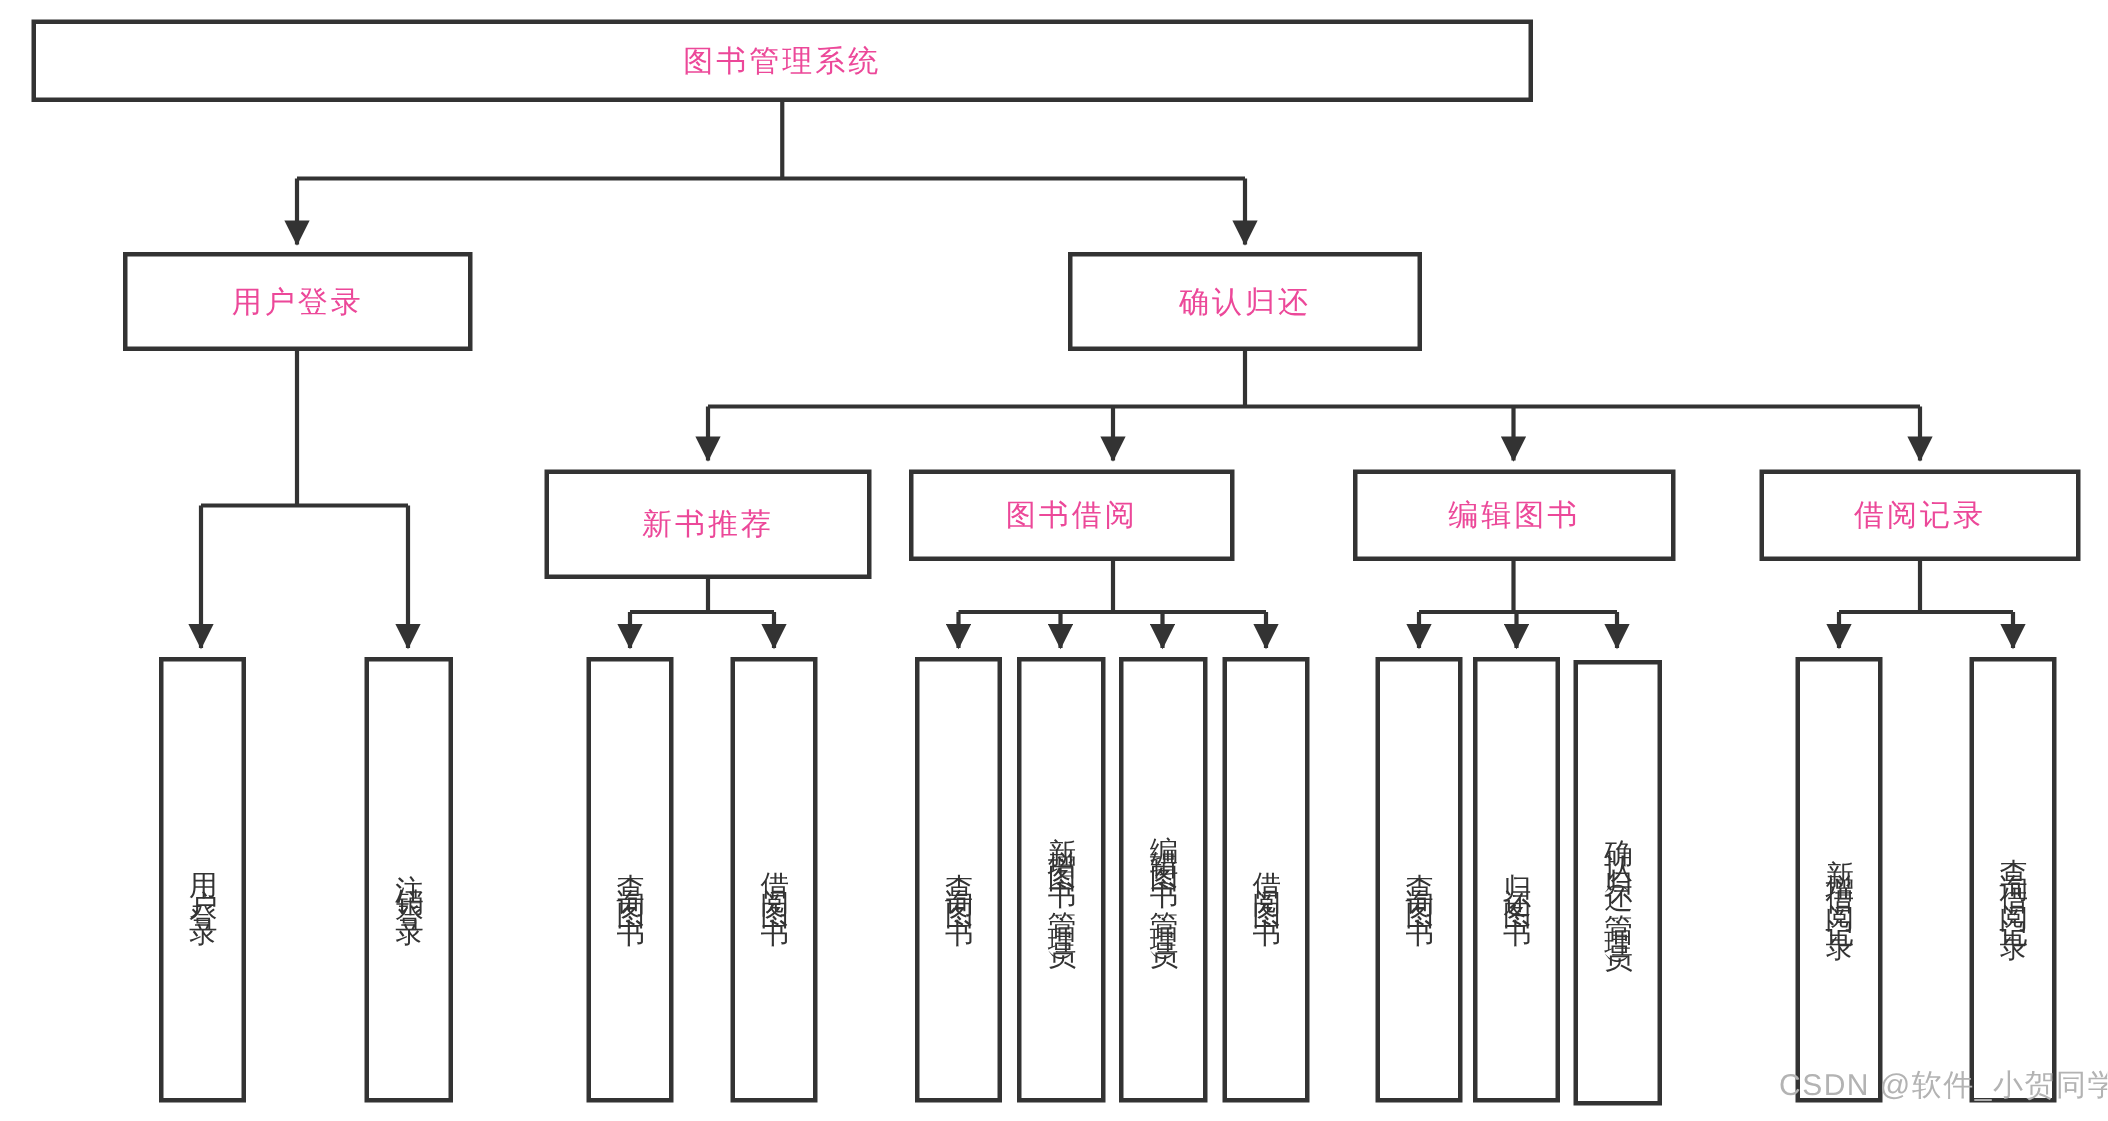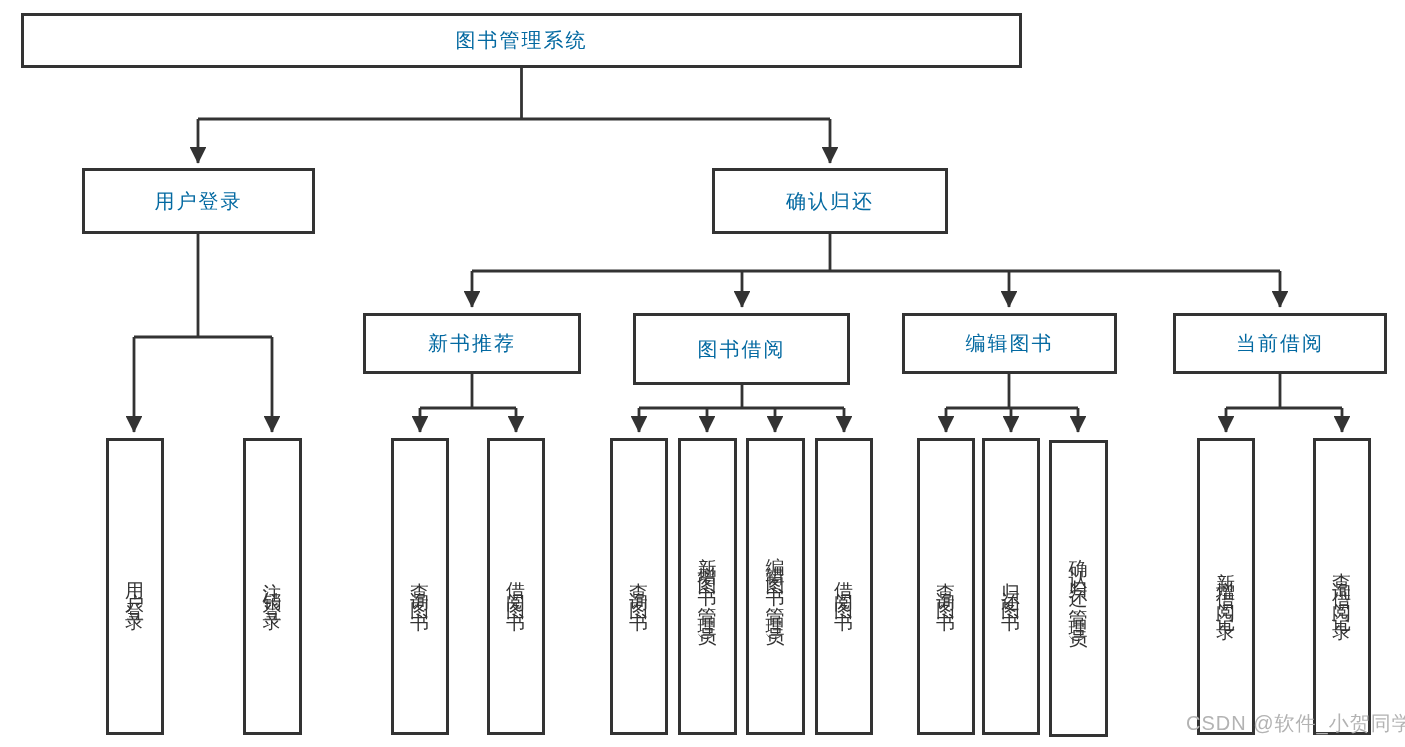--- a/index.html
+++ b/index.html
@@ -12,21 +12,21 @@
     overflow:hidden;
   }
   .wires{position:absolute;left:0;top:0;width:1405px;height:747px;}
   .node{
     position:absolute;
     box-sizing:border-box;
     background:#ffffff;
     border:3px solid #333333;
     display:flex;align-items:center;justify-content:center;
     font-size:20px;letter-spacing:2px;
-    color:#0369a1;
+    color:#ec4899;
     white-space:nowrap;
   }
   .vnode{
     position:absolute;
     box-sizing:border-box;
     background:#ffffff;
     border:3px solid #333333;
     display:flex;align-items:center;justify-content:center;
     writing-mode:vertical-rl;
     text-orientation:mixed;
@@ -96,24 +96,24 @@
       <path d="M1226,408 V432" marker-end="url(#arw)"></path>
       <path d="M1342,408 V432" marker-end="url(#arw)"></path>
     </g>
   </svg>
 
   <div class="node" style="left:21px;top:13px;width:1001px;height:55px;">图书管理系统</div>
 
   <div class="node" style="left:82px;top:168px;width:233px;height:66px;">用户登录</div>
   <div class="node" style="left:712px;top:168px;width:236px;height:66px;">确认归还</div>
 
-  <div class="node" style="left:363px;top:313px;width:218px;height:61px;">新书推荐</div>
-  <div class="node" style="left:633px;top:313px;width:217px;height:72px;">图书借阅</div>
+  <div class="node" style="left:363px;top:313px;width:218px;height:73px;">新书推荐</div>
+  <div class="node" style="left:606px;top:313px;width:217px;height:61px;">图书借阅</div>
   <div class="node" style="left:902px;top:313px;width:215px;height:61px;">编辑图书</div>
-  <div class="node" style="left:1173px;top:313px;width:214px;height:61px;">当前借阅</div>
+  <div class="node" style="left:1173px;top:313px;width:214px;height:61px;">借阅记录</div>
 
   <div class="vnode" style="left:106px;top:438px;width:58px;height:297px;">用户登录</div>
   <div class="vnode" style="left:243px;top:438px;width:59px;height:297px;">注销登录</div>
 
   <div class="vnode" style="left:391px;top:438px;width:58px;height:297px;">查询图书</div>
   <div class="vnode" style="left:487px;top:438px;width:58px;height:297px;">借阅图书</div>
 
   <div class="vnode" style="left:610px;top:438px;width:58px;height:297px;">查询图书</div>
   <div class="vnode" style="left:678px;top:438px;width:59px;height:297px;">新增图书（管理员）</div>
   <div class="vnode" style="left:746px;top:438px;width:59px;height:297px;">编辑图书（管理员）</div>

